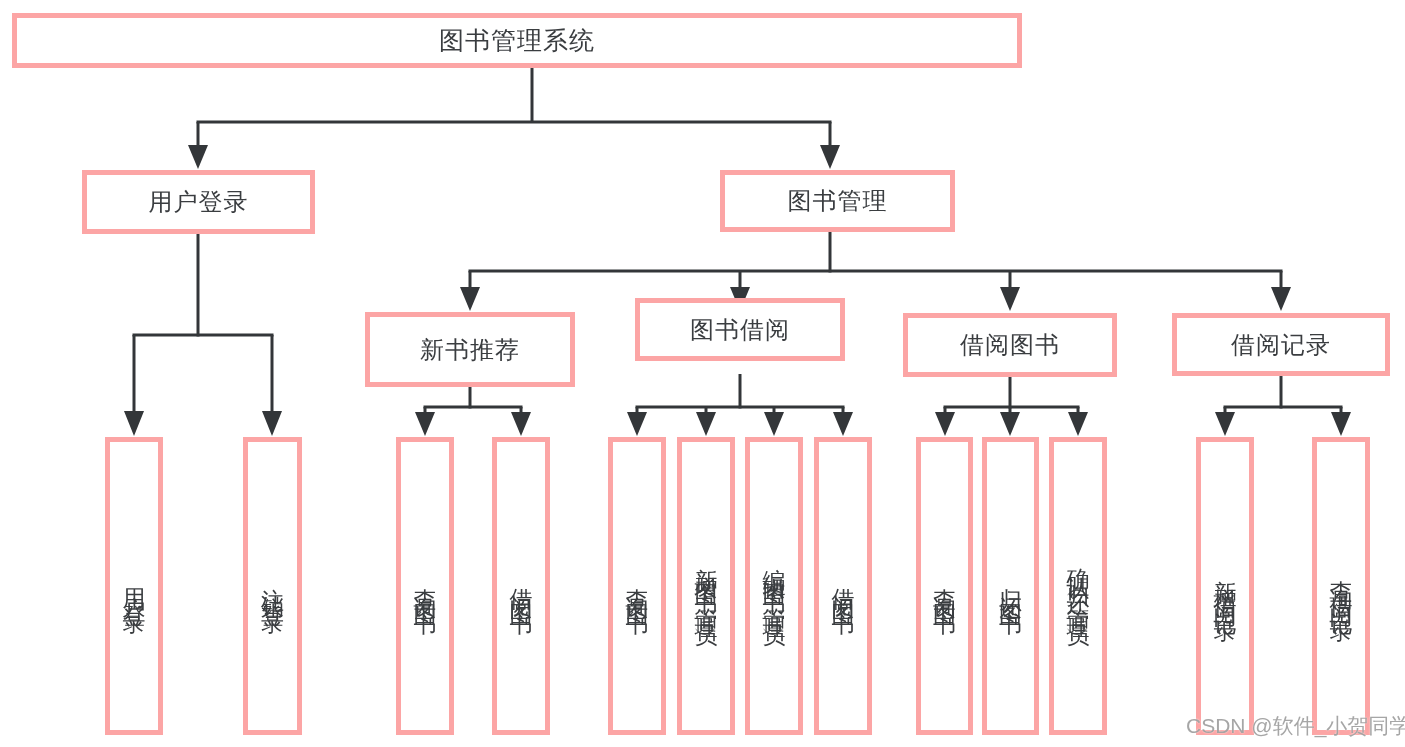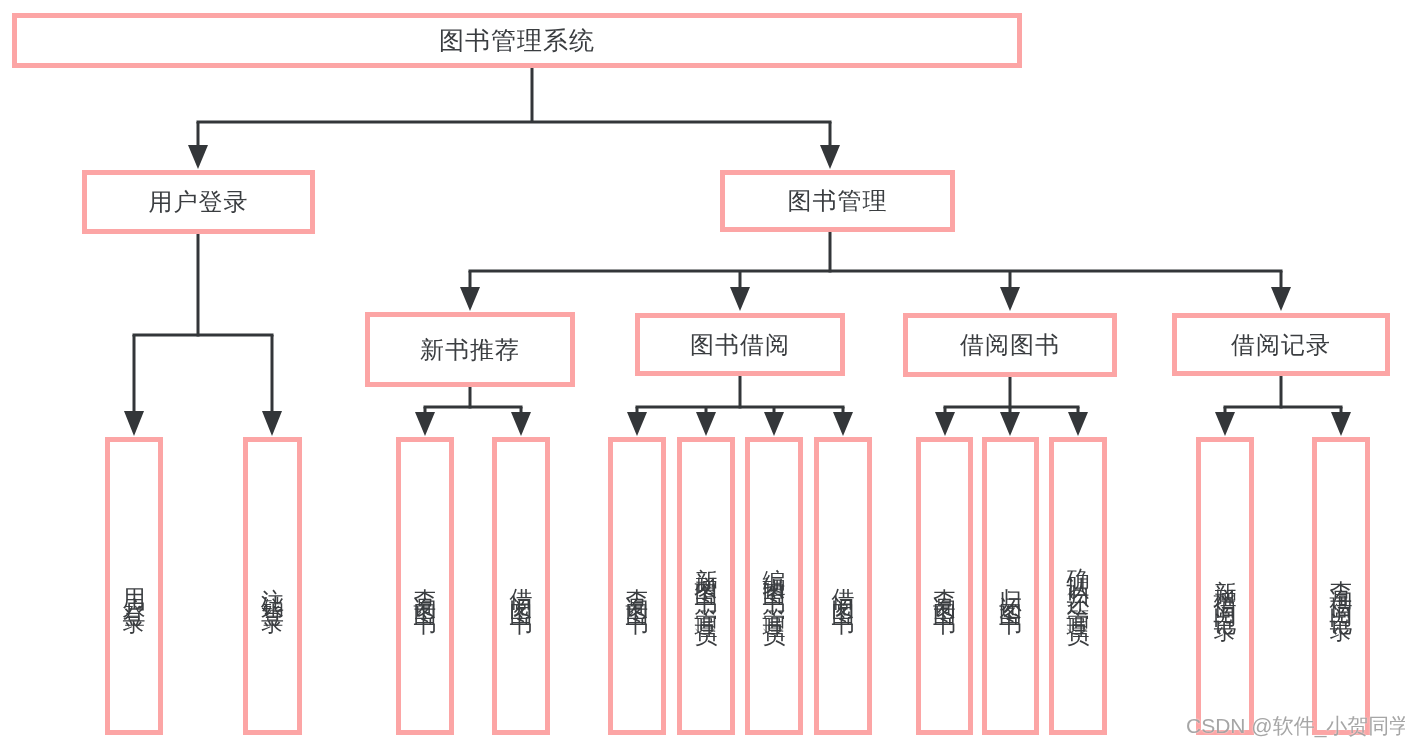--- a/index.html
+++ b/index.html
@@ -125,21 +125,21 @@
   <div class="node h-node" style="left:82px; top:170px; width:233px; height:64px;">
     <span>用户登录</span>
   </div>
   <div class="node h-node" style="left:712px; top:170px; width:235px; height:62px;margin-left:8px;">
     <span>图书管理</span>
   </div>
 
   <div class="node h-node" style="left:365px; top:312px; width:210px; height:75px;">
     <span>新书推荐</span>
   </div>
-  <div class="node h-node" style="left:635px; top:313px; width:210px; height:63px;">
+  <div class="node h-node" style="left:635px; top:298px; width:210px; height:63px;">
     <span>图书借阅</span>
   </div>
   <div class="node h-node" style="left:903px; top:313px; width:214px; height:64px;">
     <span>借阅图书</span>
   </div>
   <div class="node h-node" style="left:1172px; top:313px; width:218px; height:63px;">
     <span>借阅记录</span>
   </div>
 
   <div class="node v-node" style="left:105px; top:437px; width:58px; height:298px;">

